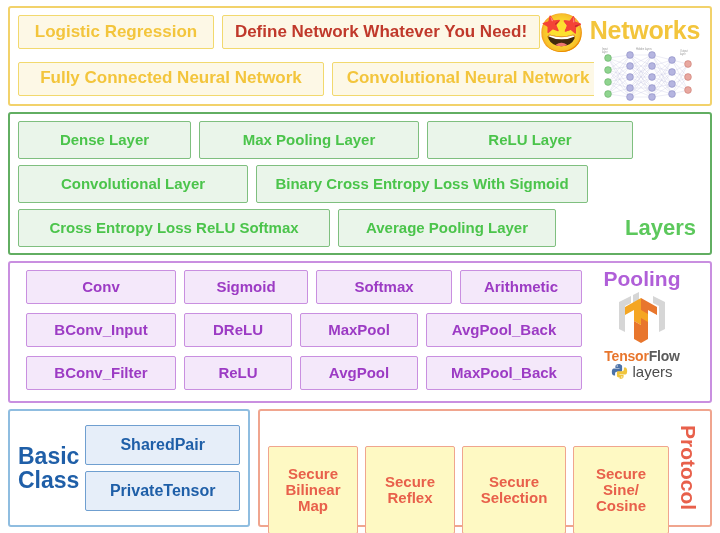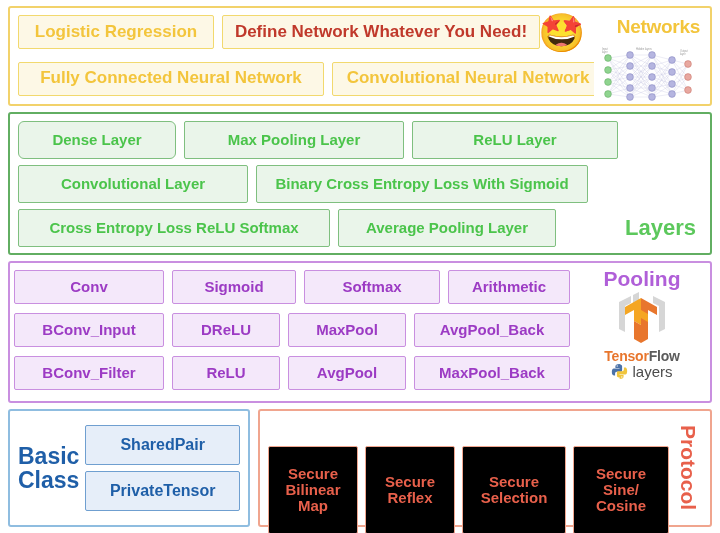--- a/index.html
+++ b/index.html
@@ -97,21 +97,21 @@
     right: 6px;
     top: 2px;
     width: 170px;
     height: 92px;
     pointer-events: none;
   }
   .brand-title {
     position: absolute;
     right: 4px;
     top: 6px;
-    font-size: 19px;
+    font-size: 25px;
     font-weight: bold;
     color: #F3C53C;
     letter-spacing: -0.3px;
   }
   .emoji-star {
     position: absolute;
     left: 4px;
     top: 4px;
     font-size: 38px;
     line-height: 38px;
@@ -140,34 +140,34 @@
   }
   .layers .sect-title {
     color: #5CC85C;
     font-size: 22px;
     padding-left: 8px;
     flex: 1 1 auto;
     justify-content: flex-end;
     padding-right: 6px;
   }
   .lay-row { height: 41px; }
-  .chip-dense   { width: 158px; border-radius: 6px; }
+  .chip-dense   { width: 173px; }
   .chip-maxpool { width: 220px; }
   .chip-relu-l  { width: 206px; }
   .chip-conv-l  { width: 230px; }
   .chip-bce     { width: 332px; }
   .chip-ce      { width: 312px; }
   .chip-avgpool-l { width: 218px; }
 
   
   .operator {
     border-color: #C98FE0;
     height: 142px;
     flex: 0 0 auto;
-    padding: 7px 4px;
+    padding: 7px 16px;
   }
   .operator .chip {
     border-color: #C98FE0;
     background: #F4E8FA;
     color: #9C3BC4;
     font-size: 15px;
     height: 34px;
   }
   .op-grid {
     display: flex;
@@ -257,21 +257,21 @@
   .protocol {
     border-color: #F0A58E;
     flex: 1 1 auto;
     padding: 8px 8px;
     flex-direction: row;
     align-items: center;
     gap: 7px;
   }
   .protocol .chip {
     border-color: #F0A58E;
-    background: #000000;
+    background: #fef9c3;
     color: #E8604B;
     font-size: 15px;
     height: 88px;
     white-space: normal;
     flex: 0 0 auto;
     margin-top: 44px;
   }
   .chip-sbm { width: 90px; }
   .chip-sr  { width: 90px; }
   .chip-ss  { width: 104px; }

